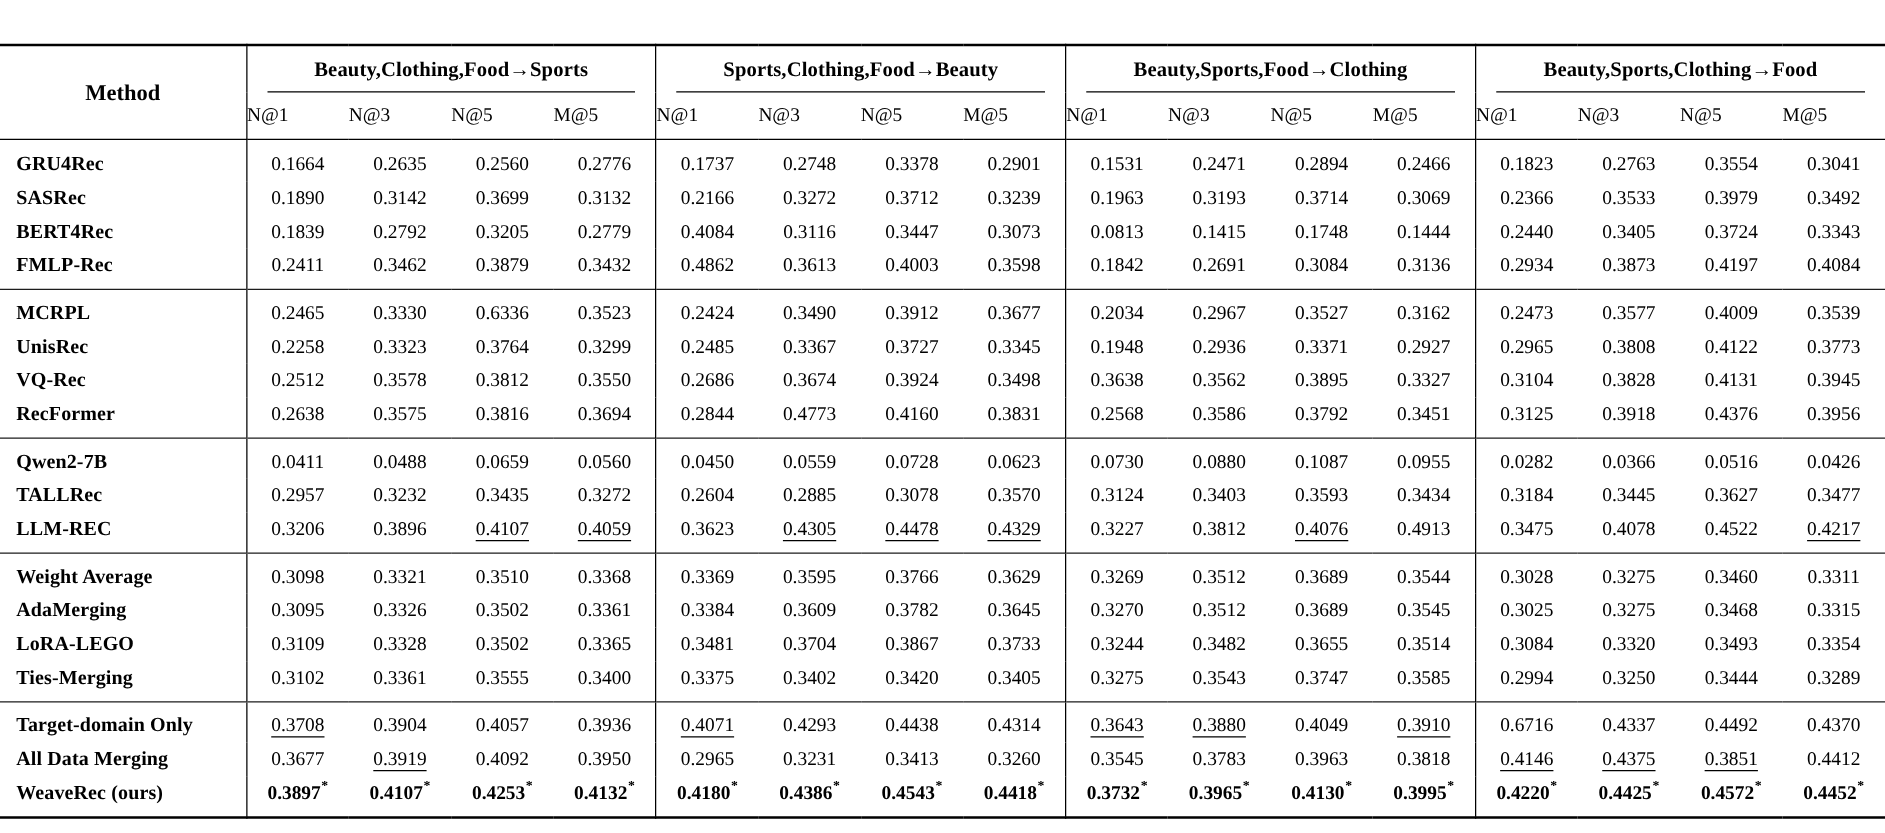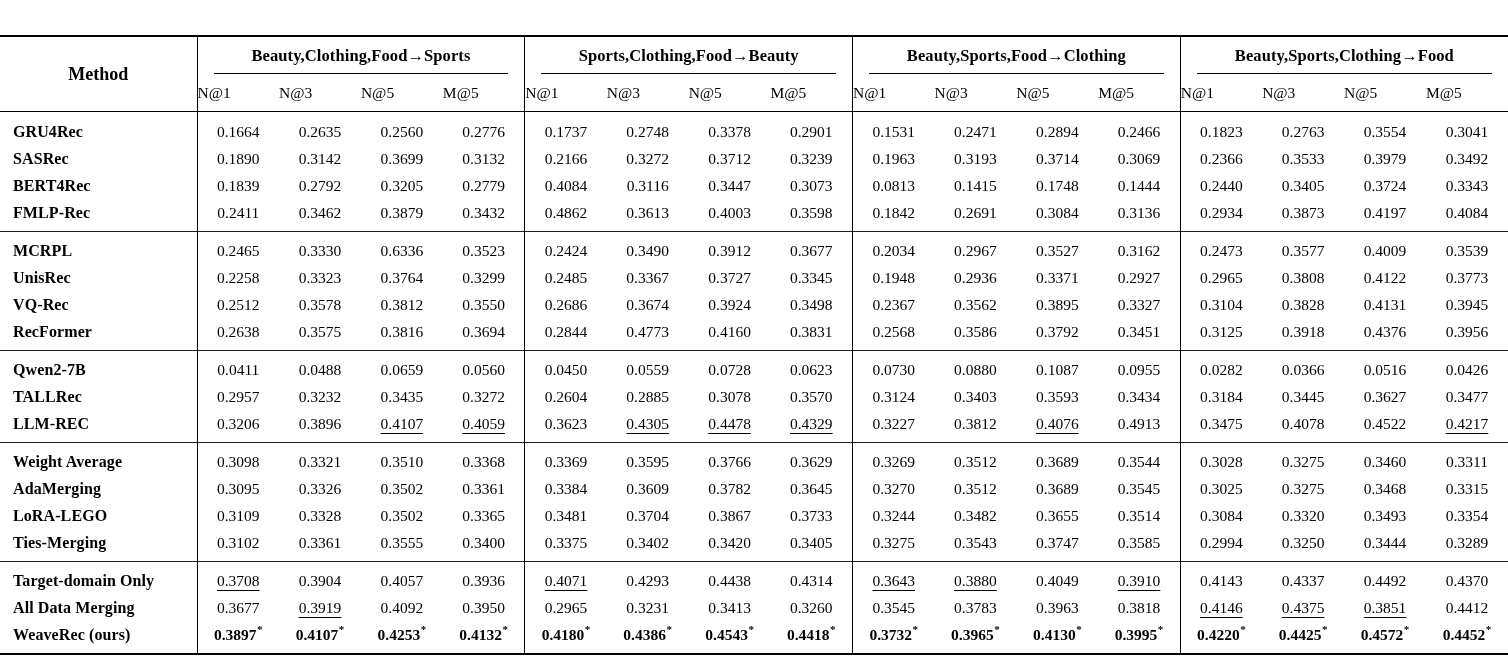--- a/index.html
+++ b/index.html
@@ -226,21 +226,21 @@
         <tr>
           <td class="method vl">VQ-Rec</td>
           <td class="num"><span>0.2512</span></td>
           <td class="num"><span>0.3578</span></td>
           <td class="num"><span>0.3812</span></td>
           <td class="num vl"><span>0.3550</span></td>
           <td class="num"><span>0.2686</span></td>
           <td class="num"><span>0.3674</span></td>
           <td class="num"><span>0.3924</span></td>
           <td class="num vl"><span>0.3498</span></td>
-          <td class="num"><span>0.2367</span></td>
+          <td class="num"><span>0.3638</span></td>
           <td class="num"><span>0.3562</span></td>
           <td class="num"><span>0.3895</span></td>
           <td class="num vl"><span>0.3327</span></td>
           <td class="num"><span>0.3104</span></td>
           <td class="num"><span>0.3828</span></td>
           <td class="num"><span>0.4131</span></td>
           <td class="num"><span>0.3945</span></td>
         </tr>
         <tr>
           <td class="method vl">RecFormer</td>
@@ -407,21 +407,21 @@
           <td class="num"><span>0.4057</span></td>
           <td class="num vl"><span>0.3936</span></td>
           <td class="num"><span class="u">0.4071</span></td>
           <td class="num"><span>0.4293</span></td>
           <td class="num"><span>0.4438</span></td>
           <td class="num vl"><span>0.4314</span></td>
           <td class="num"><span class="u">0.3643</span></td>
           <td class="num"><span class="u">0.3880</span></td>
           <td class="num"><span>0.4049</span></td>
           <td class="num vl"><span class="u">0.3910</span></td>
-          <td class="num"><span>0.4143</span></td>
+          <td class="num"><span>0.6716</span></td>
           <td class="num"><span>0.4337</span></td>
           <td class="num"><span>0.4492</span></td>
           <td class="num"><span>0.4370</span></td>
         </tr>
         <tr>
           <td class="method vl">All Data Merging</td>
           <td class="num"><span>0.3677</span></td>
           <td class="num"><span class="u">0.3919</span></td>
           <td class="num"><span>0.4092</span></td>
           <td class="num vl"><span>0.3950</span></td>

